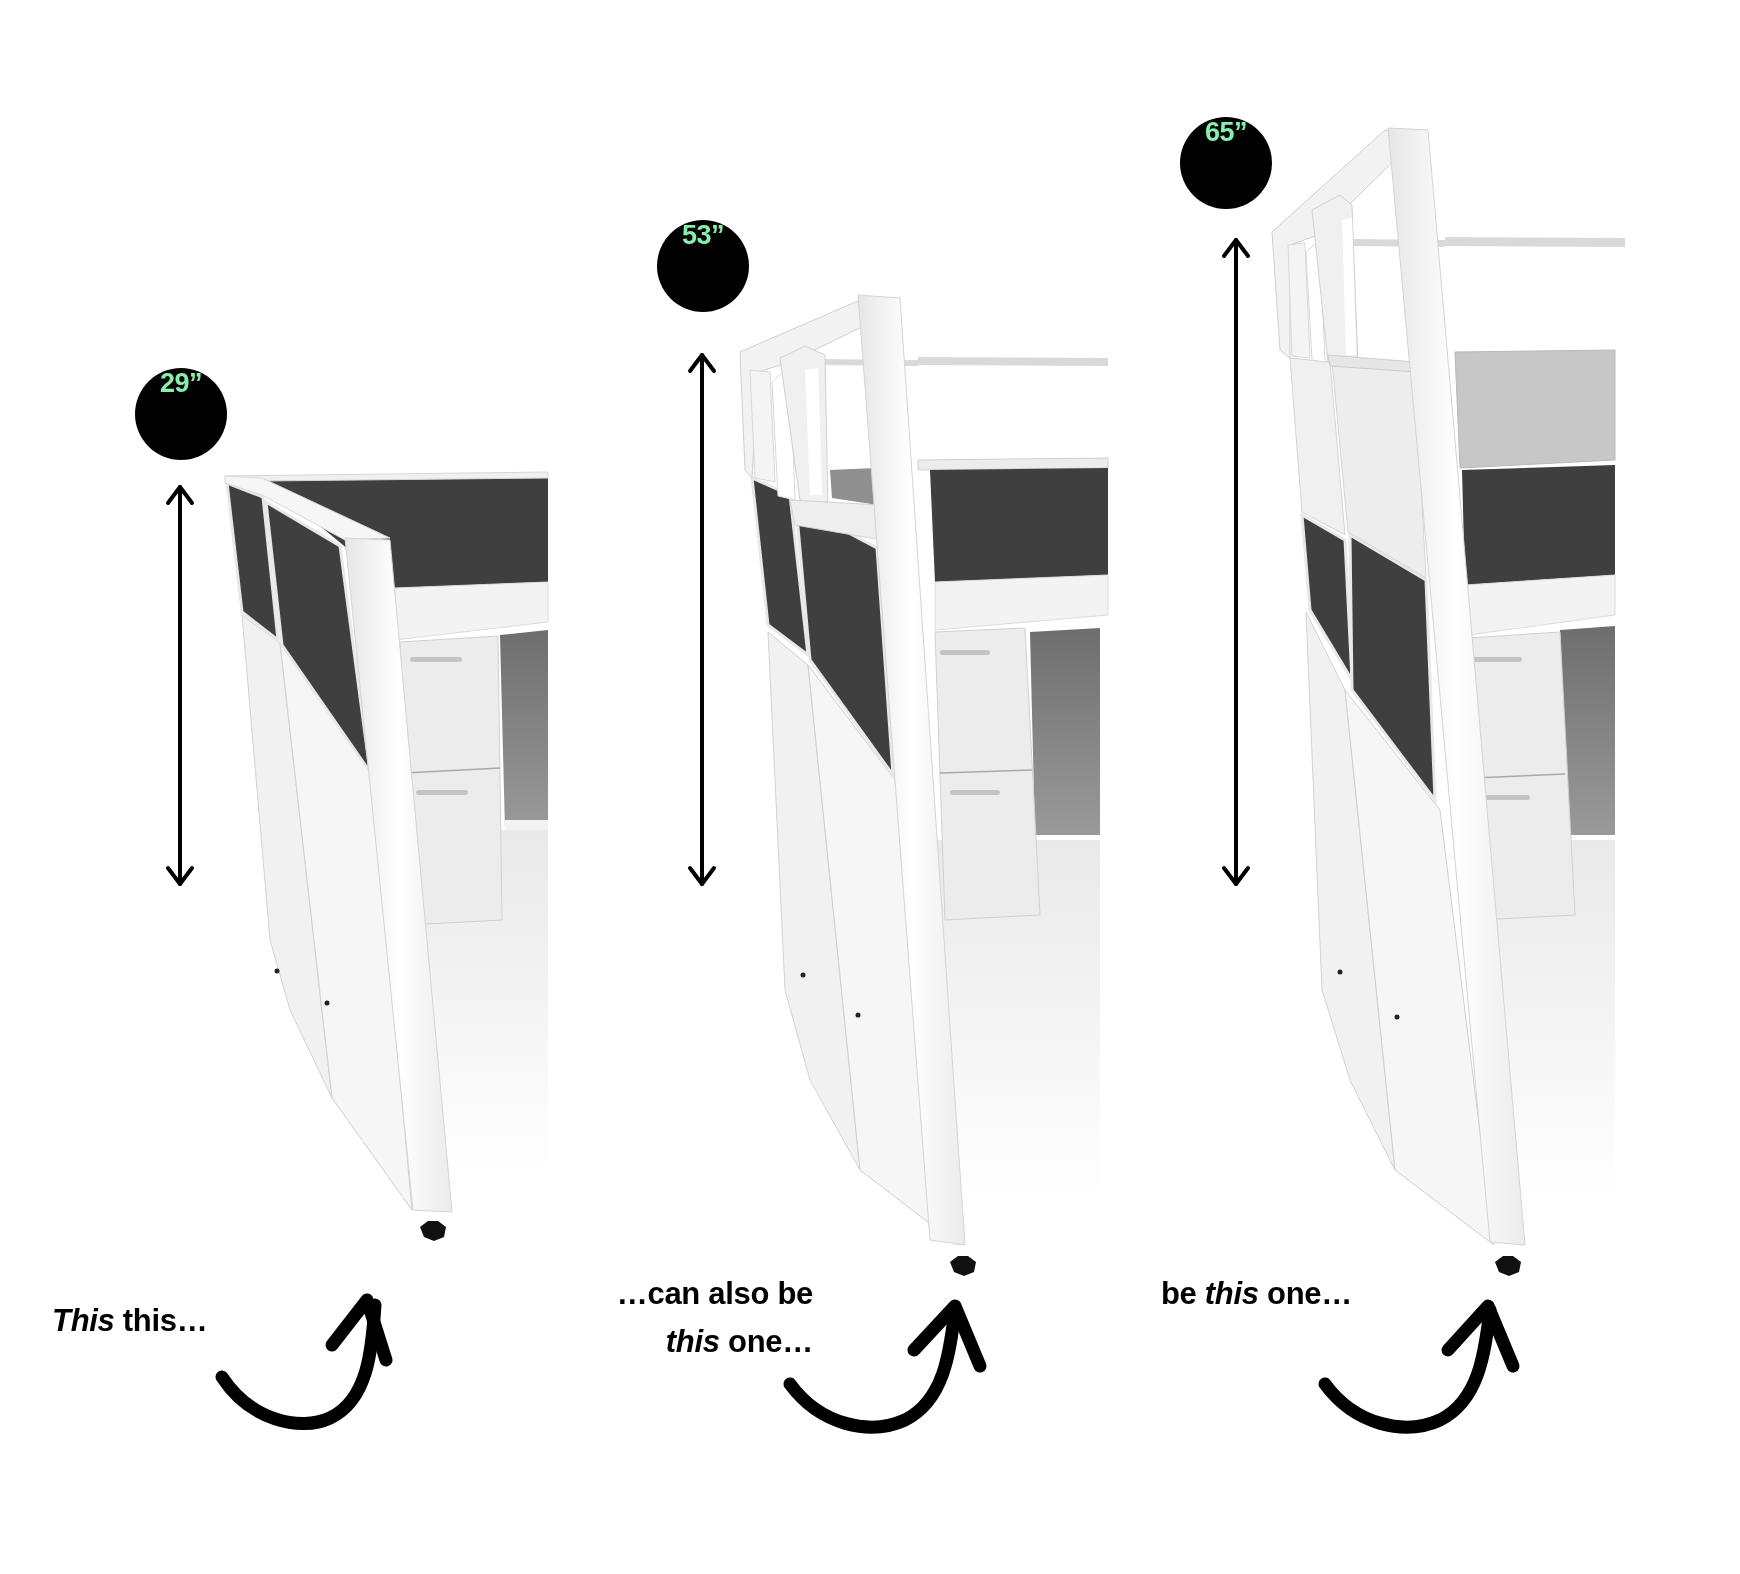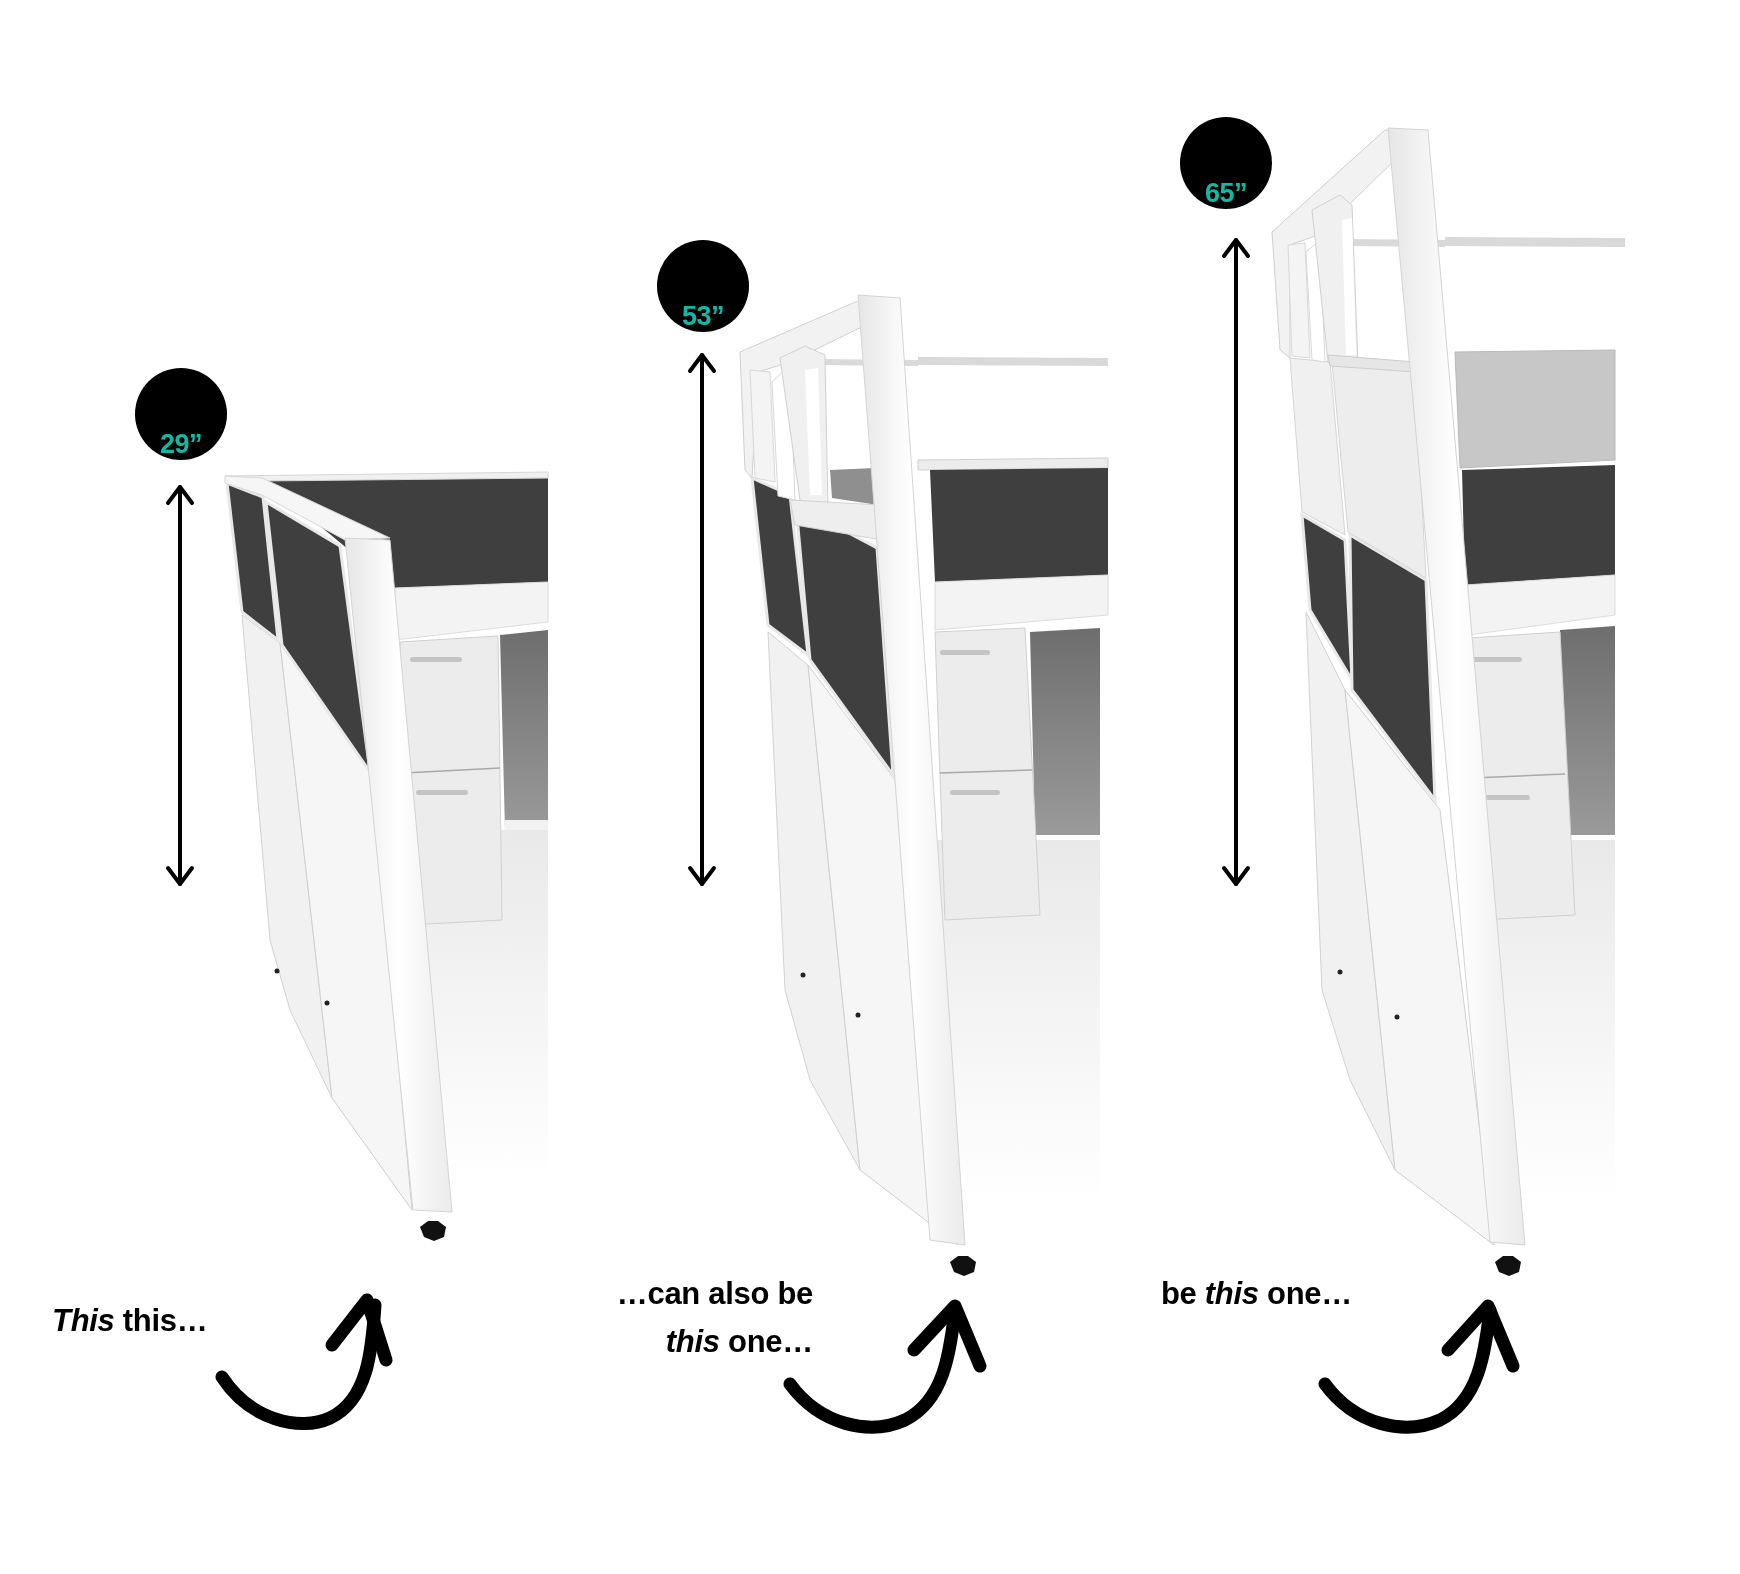--- a/index.html
+++ b/index.html
@@ -1,21 +1,21 @@
 <!DOCTYPE html>
 <html><head>
 <meta charset="utf-8">
 <style>
   html, body { margin: 0; padding: 0; background: #ffffff; }
   body { width: 1740px; height: 1574px; position: relative; overflow: hidden;
          font-family: "Liberation Sans", sans-serif; }
   .stage { position: absolute; left: 0; top: 0; width: 1740px; height: 1574px; }
   .render { position: absolute; left: 0; top: 0; }
   .badge { position: absolute; width: 92px; height: 92px; border-radius: 50%;
-           background: #000; color: #14b8a6; display: flex; align-items: flex-end;
+           background: #000; color: #86efac; display: flex; align-items: flex-start;
            justify-content: center; font-weight: bold; font-size: 27px;
            letter-spacing: -0.5px; font-family: "Liberation Sans", sans-serif; }
   .caption { position: absolute; color: #000; font-weight: bold; font-size: 31px;
              line-height: 48px; text-align: right; letter-spacing: -0.3px;
              font-family: "Liberation Sans", sans-serif; white-space: nowrap; }
   .caption em { font-style: italic; }
 </style>
 </head>
 <body>
 
@@ -178,21 +178,21 @@
       <g>
         <path d="M1325,1384 C1355,1425 1405,1436 1440,1420 C1480,1400 1485,1350 1490,1310"></path>
         <polyline points="1448,1350 1488,1306 1513,1366"></polyline>
       </g>
     </g>
   </svg>
 
   <div class="badge" style="left:135px; top:368px;">
     <span>29”</span>
   </div>
-  <div class="badge" style="left:657px; top:240px;">
+  <div class="badge" style="left:657px; top:220px;">
     <span>53”</span>
   </div>
   <div class="badge" style="left:1180px; top:117px;">
     <span>65”</span>
   </div>
 
   <div class="caption" style="left:52px; top:1297px; text-align:left;">
     <em>This</em><span> this…</span>
   </div>
 

